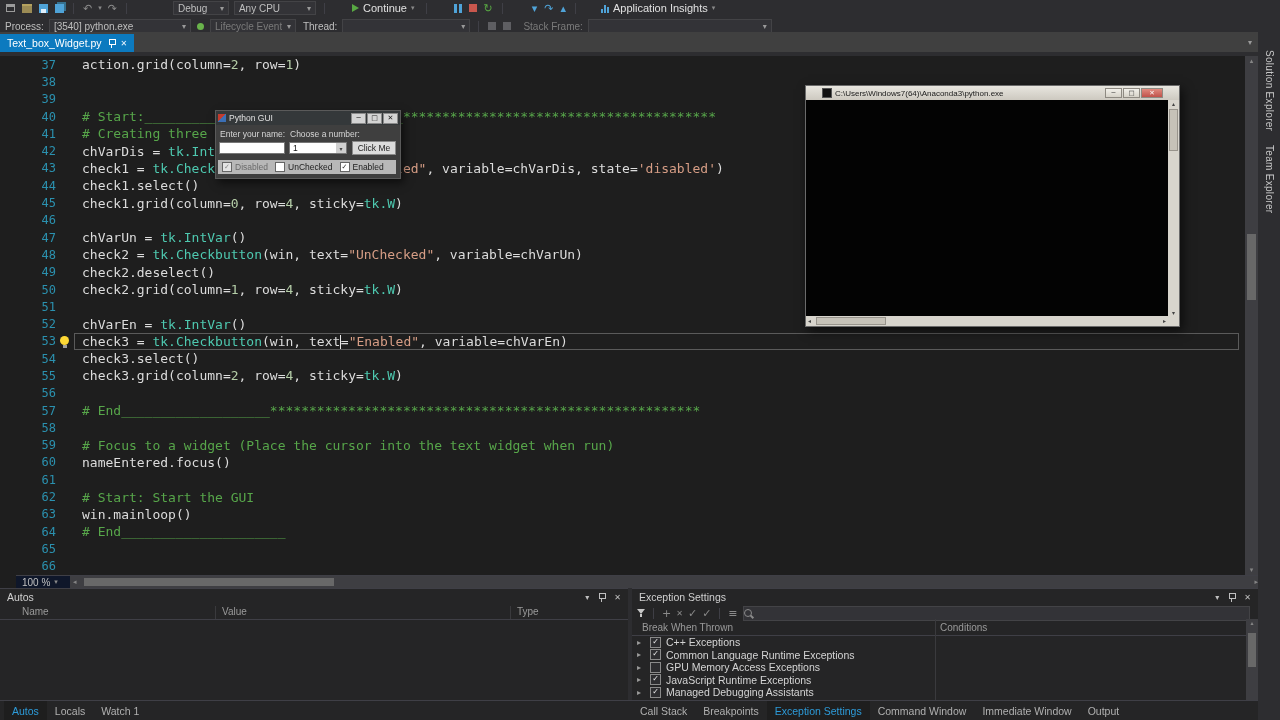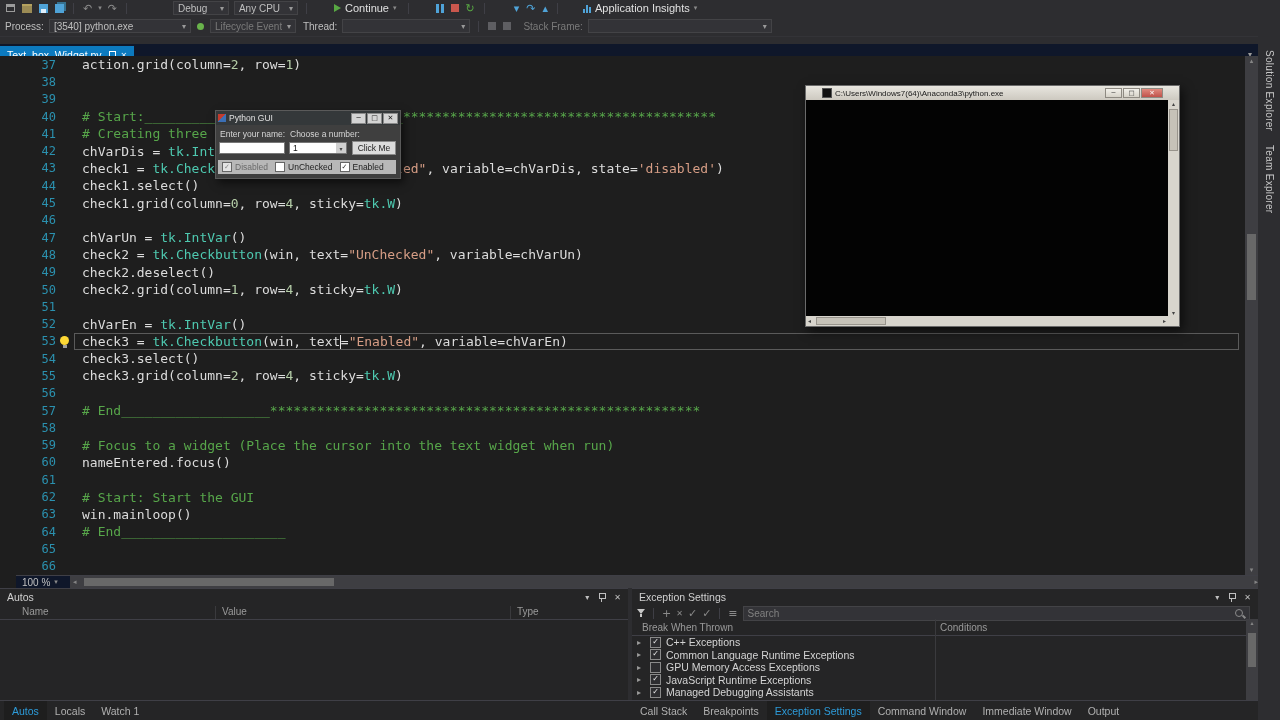--- a/index.html
+++ b/index.html
@@ -33,21 +33,21 @@
   .i-play{width:0;height:0;border-left:7px solid #58a843;border-top:4.5px solid transparent;border-bottom:4.5px solid transparent;}
   .i-pause{width:8px;height:9px;border-left:3px solid #4fa3d8;border-right:3px solid #4fa3d8;box-sizing:border-box;}
   .i-stop{width:8px;height:8px;background:#c9574d;}
   .i-bars{display:flex;align-items:flex-end;gap:1px;height:9px;}
   .i-bars span{width:2px;background:#4fa3d8;}
   .i-bars .b1{height:4px}.i-bars .b2{height:8px}.i-bars .b3{height:6px}
   .i-dimsq{width:8px;height:8px;background:#5e5e62;}
   .i-greendot{width:7px;height:7px;border-radius:50%;background:#69b34b;}
 
   
-  #tabstrip{position:absolute;left:0;right:22px;top:44px;height:20px;background:#0f172a;}
+  #tabstrip{position:absolute;left:0;right:22px;top:32px;height:20px;background:#404040;}
   .doctab{position:absolute;left:0;top:2px;height:18px;background:#0c7abf;color:#fff;display:flex;
           align-items:center;gap:6px;padding:0 7px;font-size:10.5px;}
   .doctab .tclose{font-size:8px;color:#e8f4ff;}
   .i-pin{width:7px;height:9px;position:relative;flex:none;}
   .i-pin::before{content:"";position:absolute;left:1px;top:0;width:5px;height:4px;border:1px solid #fff;}
   .i-pin::after{content:"";position:absolute;left:3px;top:5px;width:1px;height:4px;background:#fff;}
   .i-pin.gray::before{border-color:#c0c0c0;}
   .i-pin.gray::after{background:#c0c0c0;}
   .strip-chev{position:absolute;right:6px;top:6px;font-size:8px;color:#9a9a9a;}
 
@@ -182,21 +182,21 @@
       </span>
     <span class="sep"></span>
     <span class="tico glyph dim">↶</span>
     <span class="glyph dim" style="font-size:7px">▾</span>
     <span class="tico glyph dim">↷</span>
     <span class="sep"></span>
     <div class="combo" style="width:56px;margin-left:38px">
       <span class="cv">Debug</span>
       <span class="ca glyph">▾</span>
     </div>
-    <div class="combo" style="width:64px">
+    <div class="combo" style="width:82px">
       <span class="cv">Any CPU</span>
       <span class="ca glyph">▾</span>
     </div>
     <span class="sep"></span>
     <div class="tbtn" style="margin-left:16px">
       <span class="i-play"></span>
       <span>Continue</span>
       <span class="glyph dim" style="font-size:7px">▾</span>
     </div>
     <span class="sep"></span>
@@ -360,21 +360,20 @@
             <span class="stem"></span>
           </span>
         <span class="sep"></span>
         <span class="glyph dim">+</span>
         <span class="glyph dim" style="font-size:8px">✕</span>
         <span class="glyph dim">✓</span>
         <span class="glyph dim">✓</span>
         <span class="sep"></span>
         <span class="glyph dim">≡</span>
         <div id="ex-search">
-          <input type="text" placeholder="Search" style="">
           <span class="i-mag"></span>
         </div>
       </div>
       <div class="colhead">
         <span style="left:10px">Break When Thrown</span>
         <span style="left:308px">Conditions</span>
       </div>
       <div>
           <div class="exrow">
             <span class="expander glyph">▸</span>

